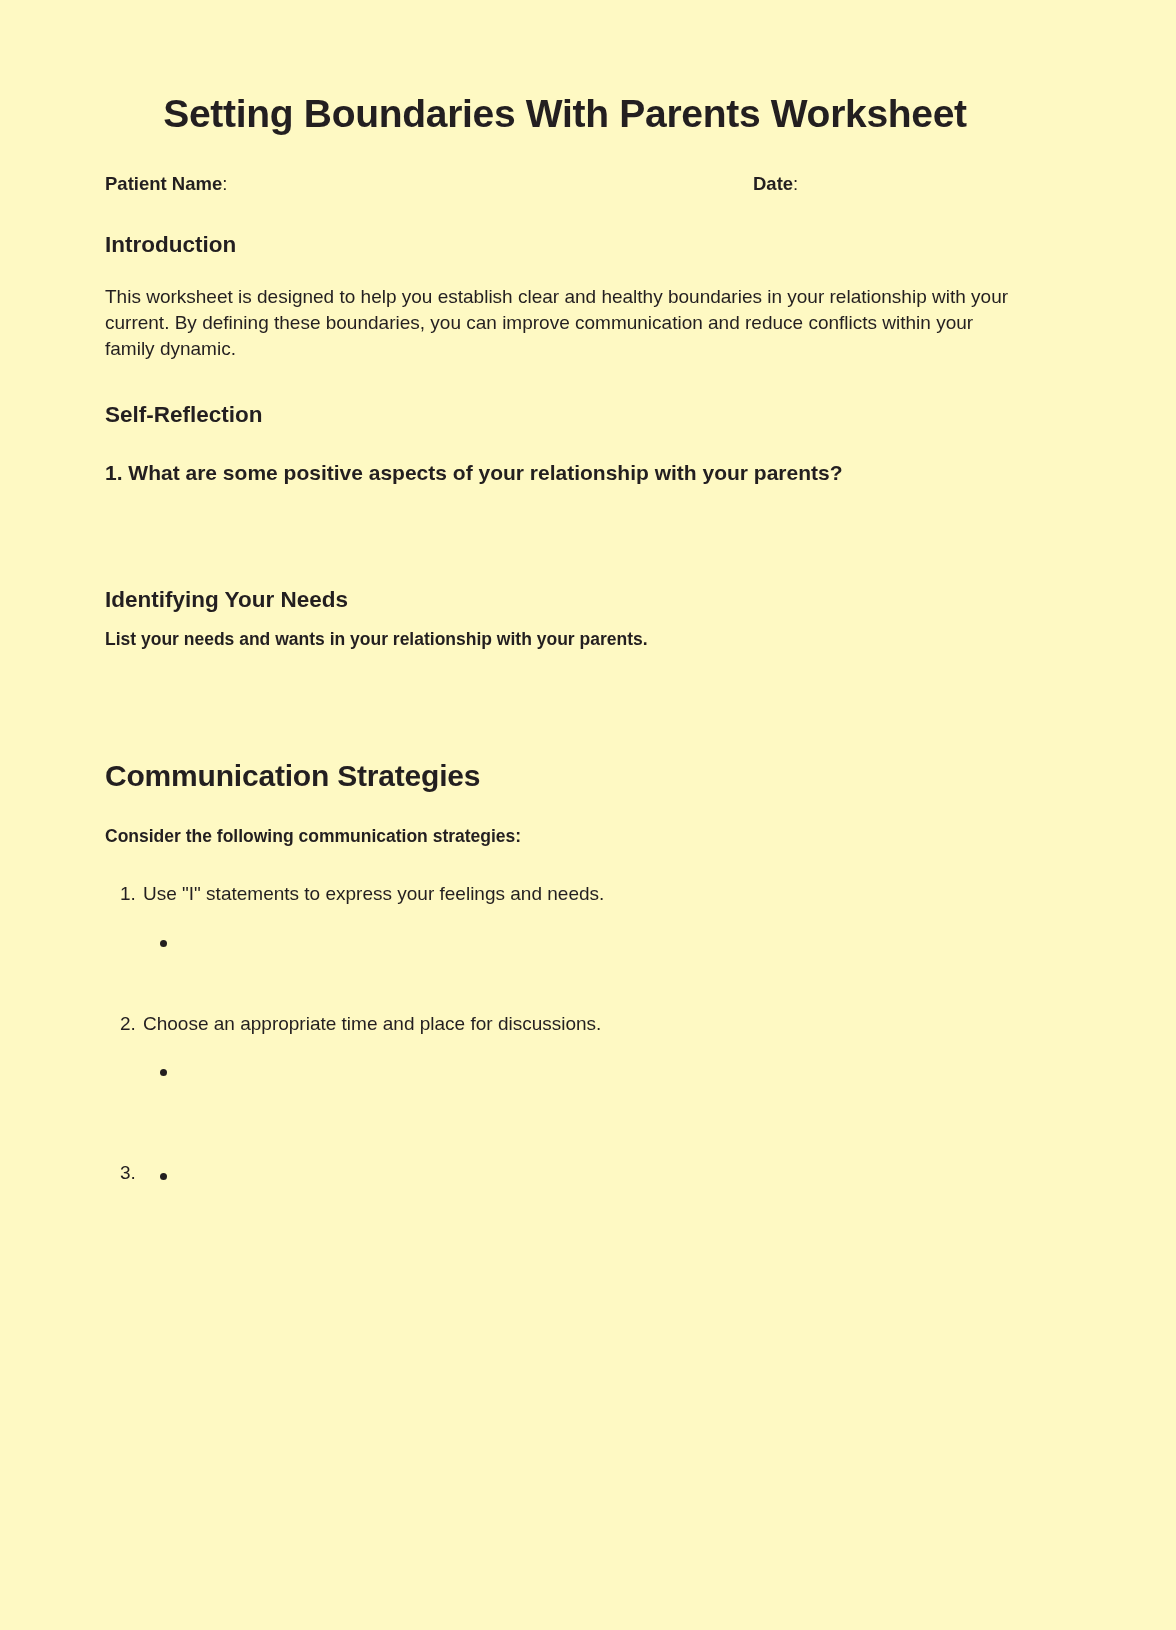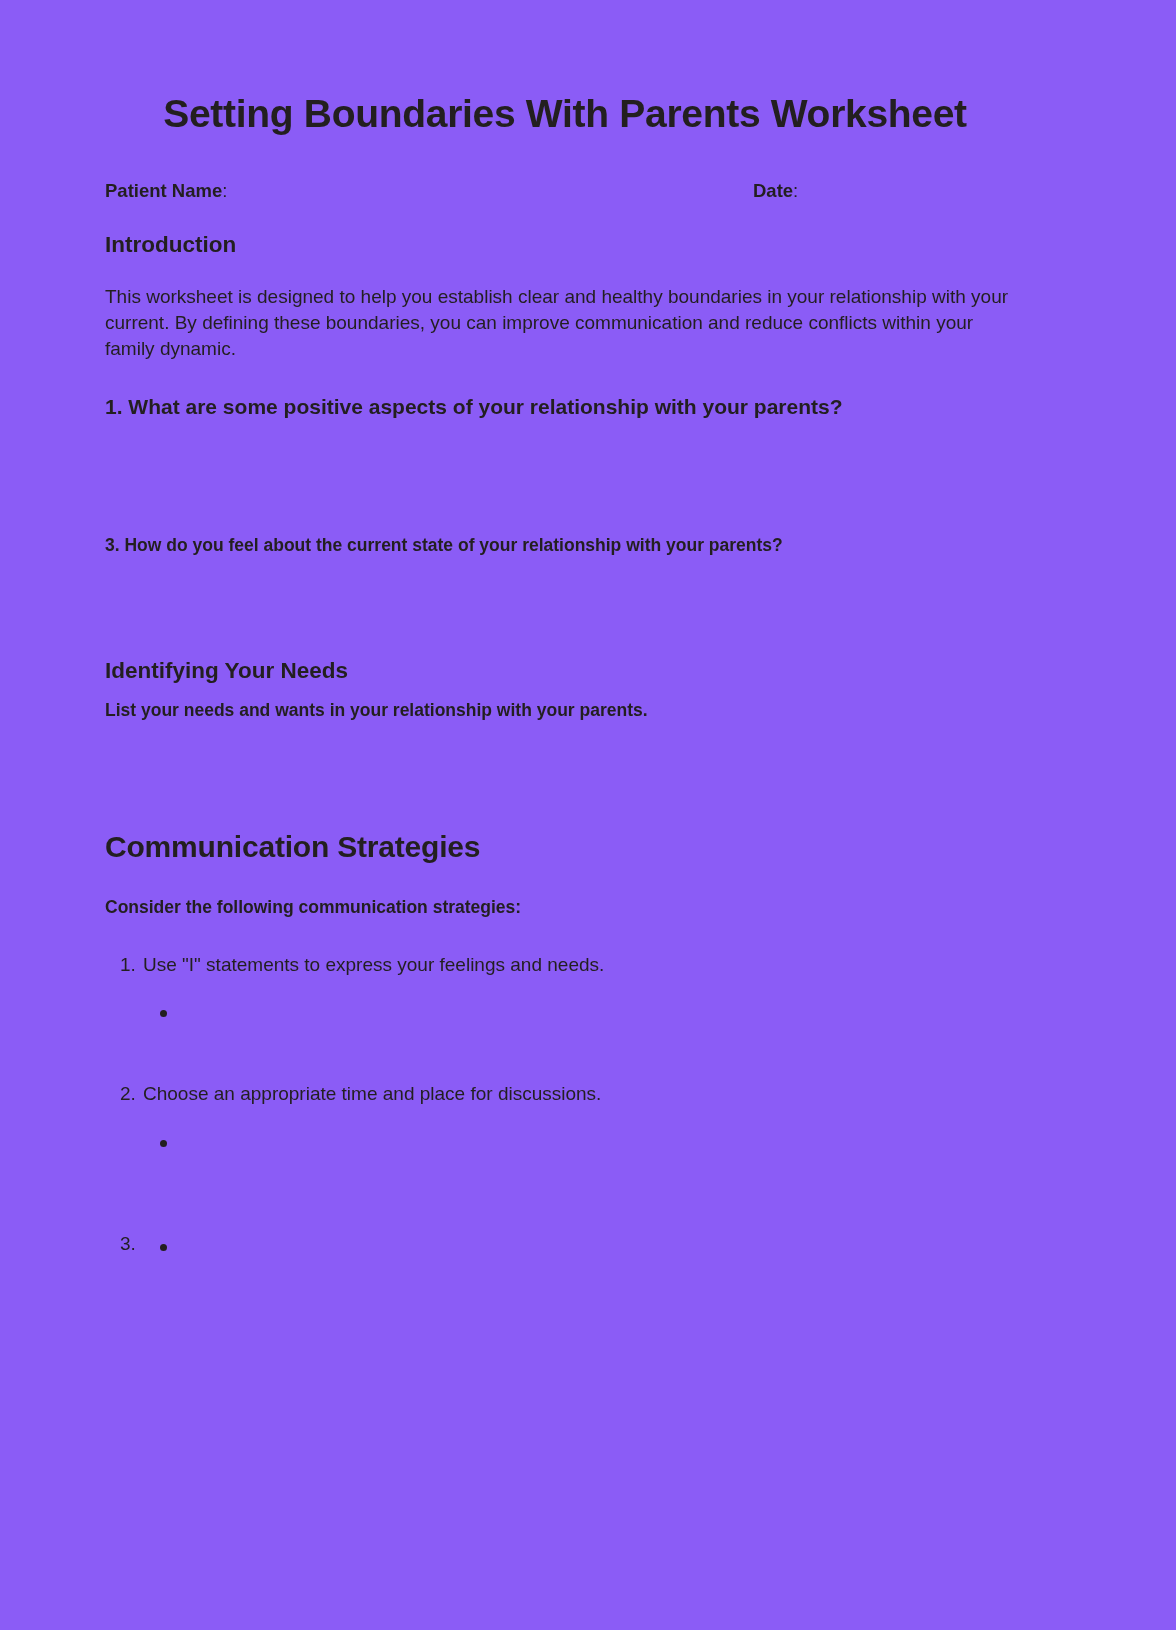--- a/index.html
+++ b/index.html
@@ -11,21 +11,21 @@
   body {
     font-family: "Liberation Sans", sans-serif;
     color: #231f20;
     -webkit-font-smoothing: antialiased;
   }
 
   .page {
     position: relative;
     width: 1176px;
     height: 1630px;
-    background: #8b5cf6;
+    background: #fef9c3;
     overflow: hidden;
     box-sizing: border-box;
   }
 
   .content {
     position: absolute;
     left: 105px;
     top: 0;
     width: 920px;
   }
@@ -44,21 +44,21 @@
 
   
   .meta-row {
     position: relative;
     height: 24px;
     margin-top: 37px;
     font-size: 18.5px;
   }
   .meta-field {
     position: absolute;
-    top: 7px;
+    top: 0;
     white-space: nowrap;
     color: #231f20;
   }
   .meta-field .meta-label {
     font-weight: bold;
   }
   .meta-field .meta-colon {
     font-weight: normal;
   }
   .meta-patient { left: 0; }
@@ -179,25 +179,25 @@
       </div>
       <div class="meta-field meta-date">
         <span class="meta-label">Date</span><span class="meta-colon">:</span><span class="meta-value"></span>
       </div>
     </div>
 
     <h2 class="h-section sp-intro-head">Introduction</h2>
 
     <p class="body-para sp-intro-body">This worksheet is designed to help you establish clear and healthy boundaries in your relationship with your current. By defining these boundaries, you can improve communication and reduce conflicts within your family dynamic.</p>
 
+    <h3 class="h-section sp-selfref">Self-Reflection</h3>
 
     <p class="question-lg sp-q1">1. What are some positive aspects of your relationship with your parents?</p>
 
 
-    <p class="prompt-bold sp-q3">3. How do you feel about the current state of your relationship with your parents?</p>
 
     <h3 class="h-section sp-needs-head">Identifying Your Needs</h3>
 
     <p class="prompt-bold sp-needs-prompt">List your needs and wants in your relationship with your parents.</p>
 
     <h2 class="h-big sp-comm-head">Communication Strategies</h2>
 
     <p class="prompt-bold sp-comm-prompt">Consider the following communication strategies:</p>
 
     <ol class="strategy-list">

